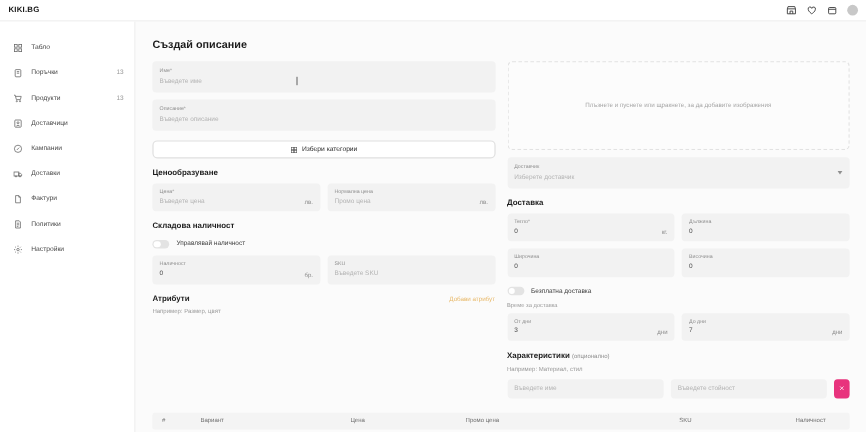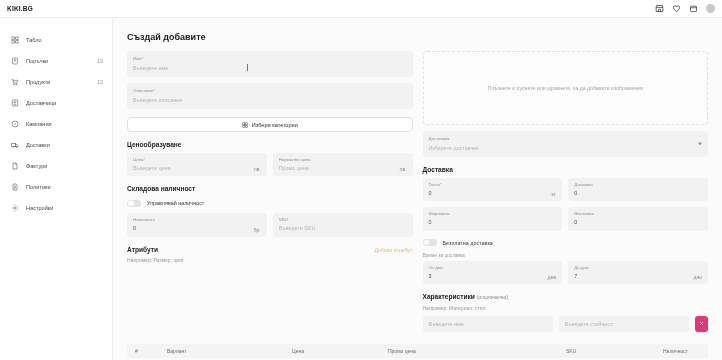--- a/index.html
+++ b/index.html
@@ -339,21 +339,21 @@
             </svg>
         </span>
         <span class="nav-label">Настройки</span>
         <span class="nav-count"></span>
       </div>
 
     </div>
 
     <div class="main">
 
-      <div class="page-title">Създай добавите</div>
+      <div class="page-title">Създай описание</div>
 
       <div class="cols">
 
         <div class="col">
 
           <div class="field tall">
             <div class="field-label">
               <span>Име</span><span class="req">*</span>
             </div>
             <div class="field-val">Въведете име</div>

